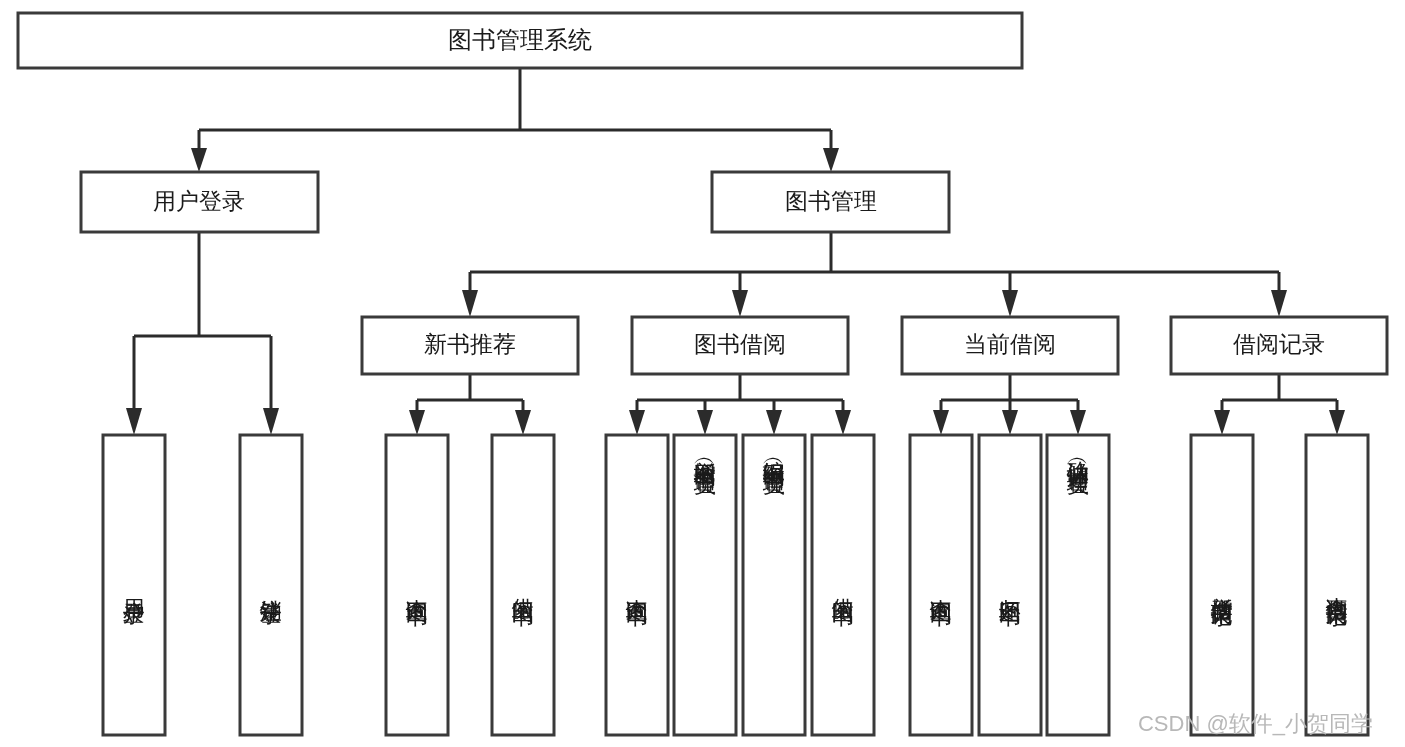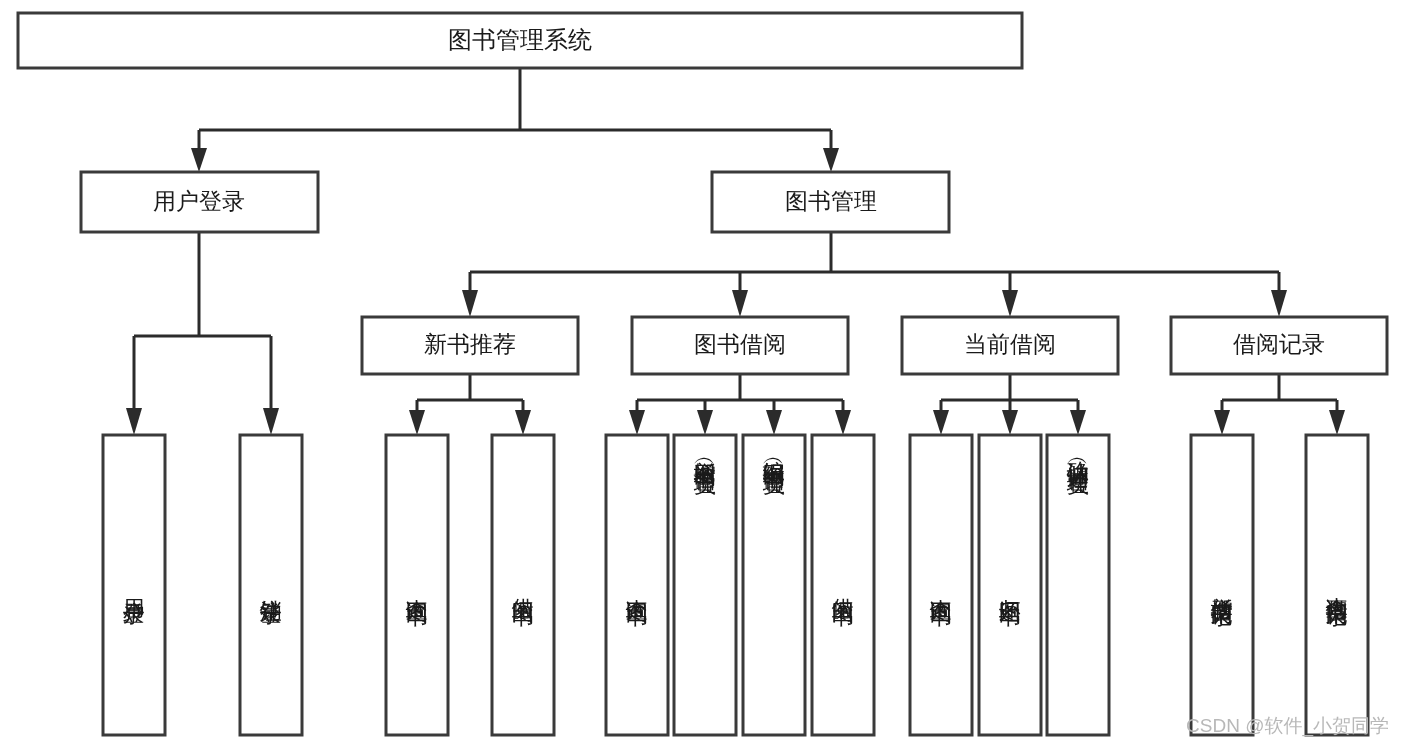--- a/index.html
+++ b/index.html
@@ -67,24 +67,24 @@
     font-family: "Liberation Sans", "DejaVu Sans", sans-serif;
     font-size: 22px;
     line-height: 1.06;
     letter-spacing: 2px;
     color: #1a1a1a;
     white-space: nowrap;
     text-align: center;
   }
   .watermark {
     position: absolute;
-    right: 16px;
+    right: 32px;
     bottom: 8px;
     font-family: "Liberation Sans", "DejaVu Sans", sans-serif;
-    font-size: 19px;
+    font-size: 22px;
     color: #b8b8b8;
     white-space: nowrap;
     user-select: none;
   }
 </style>
 </head>
 <body>
 
 <div id="diagram-root">
 

